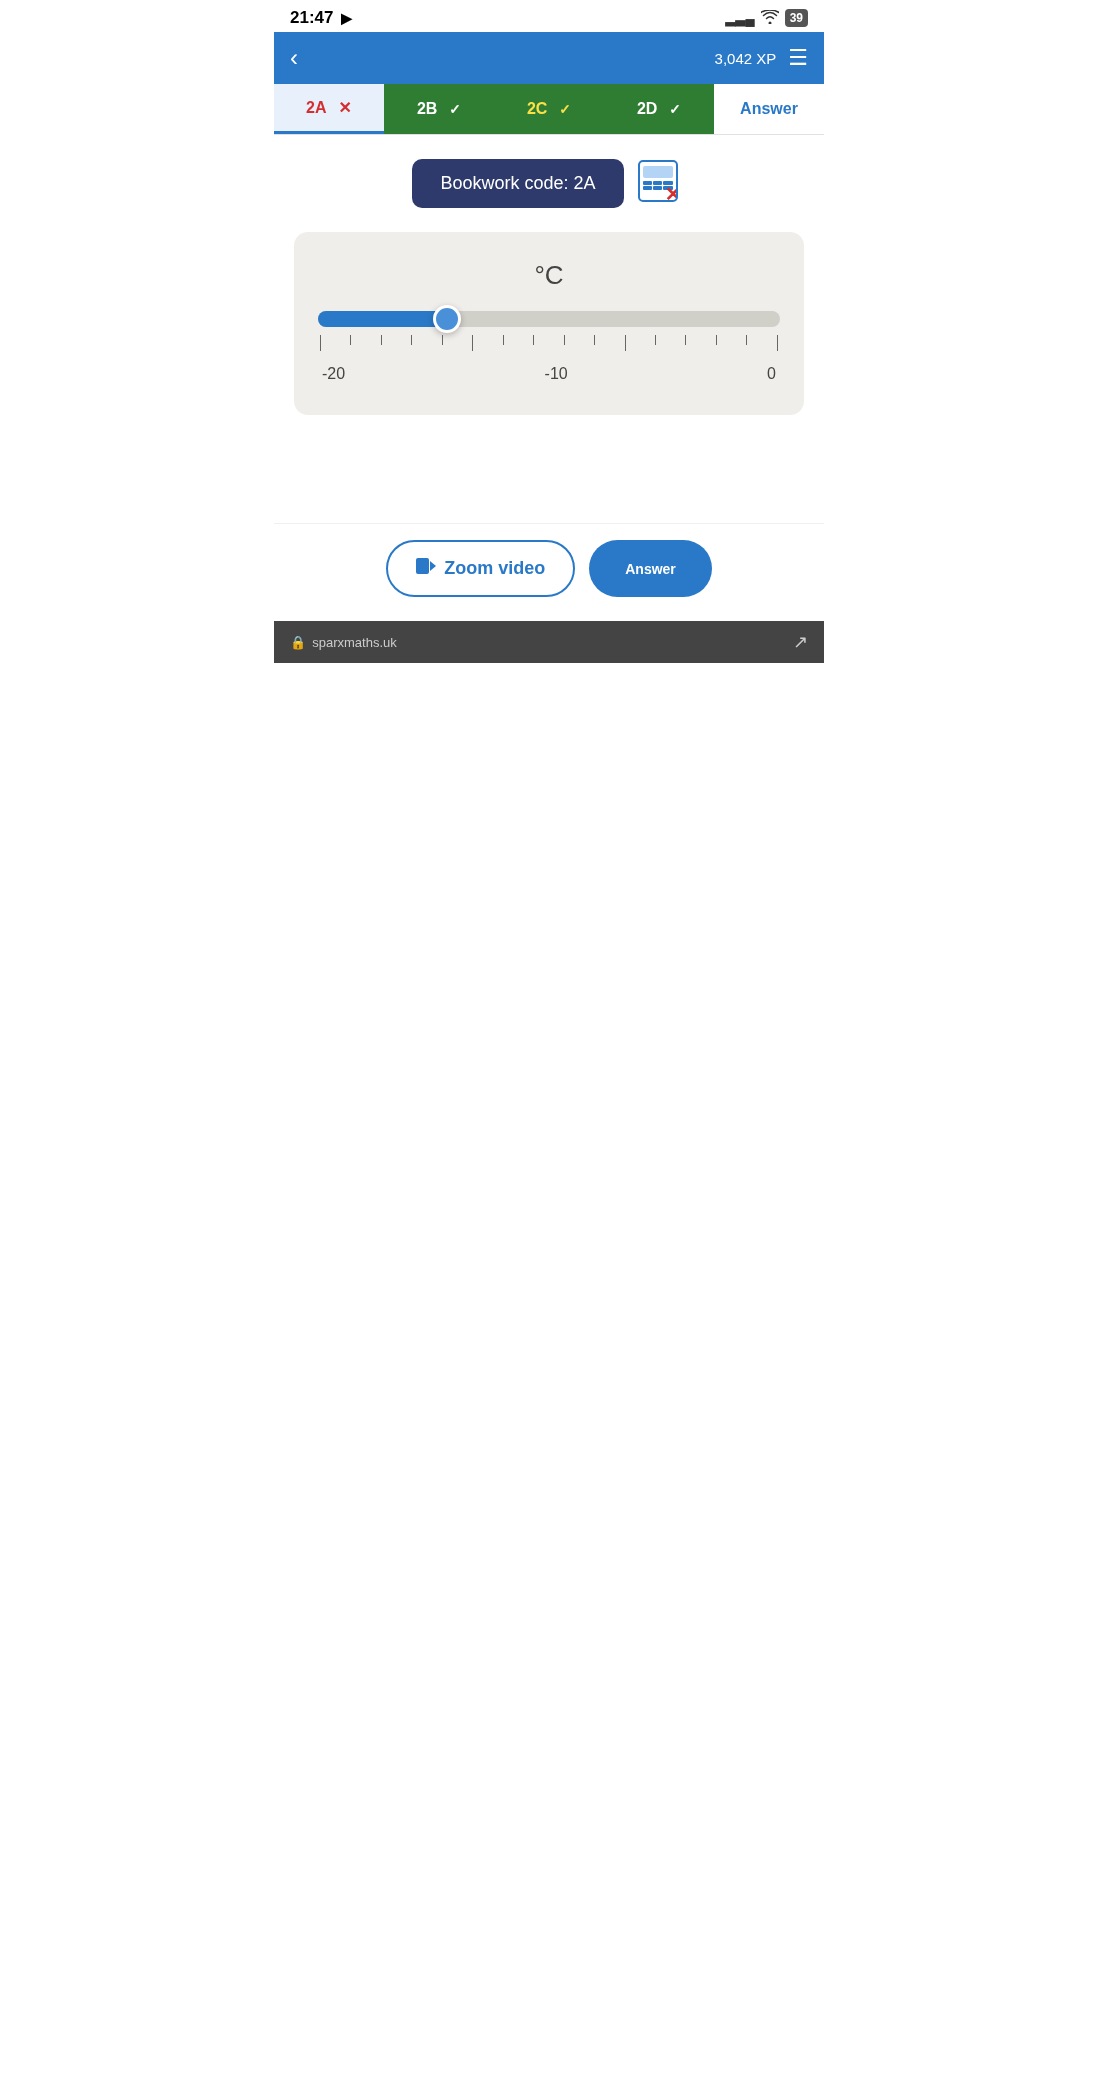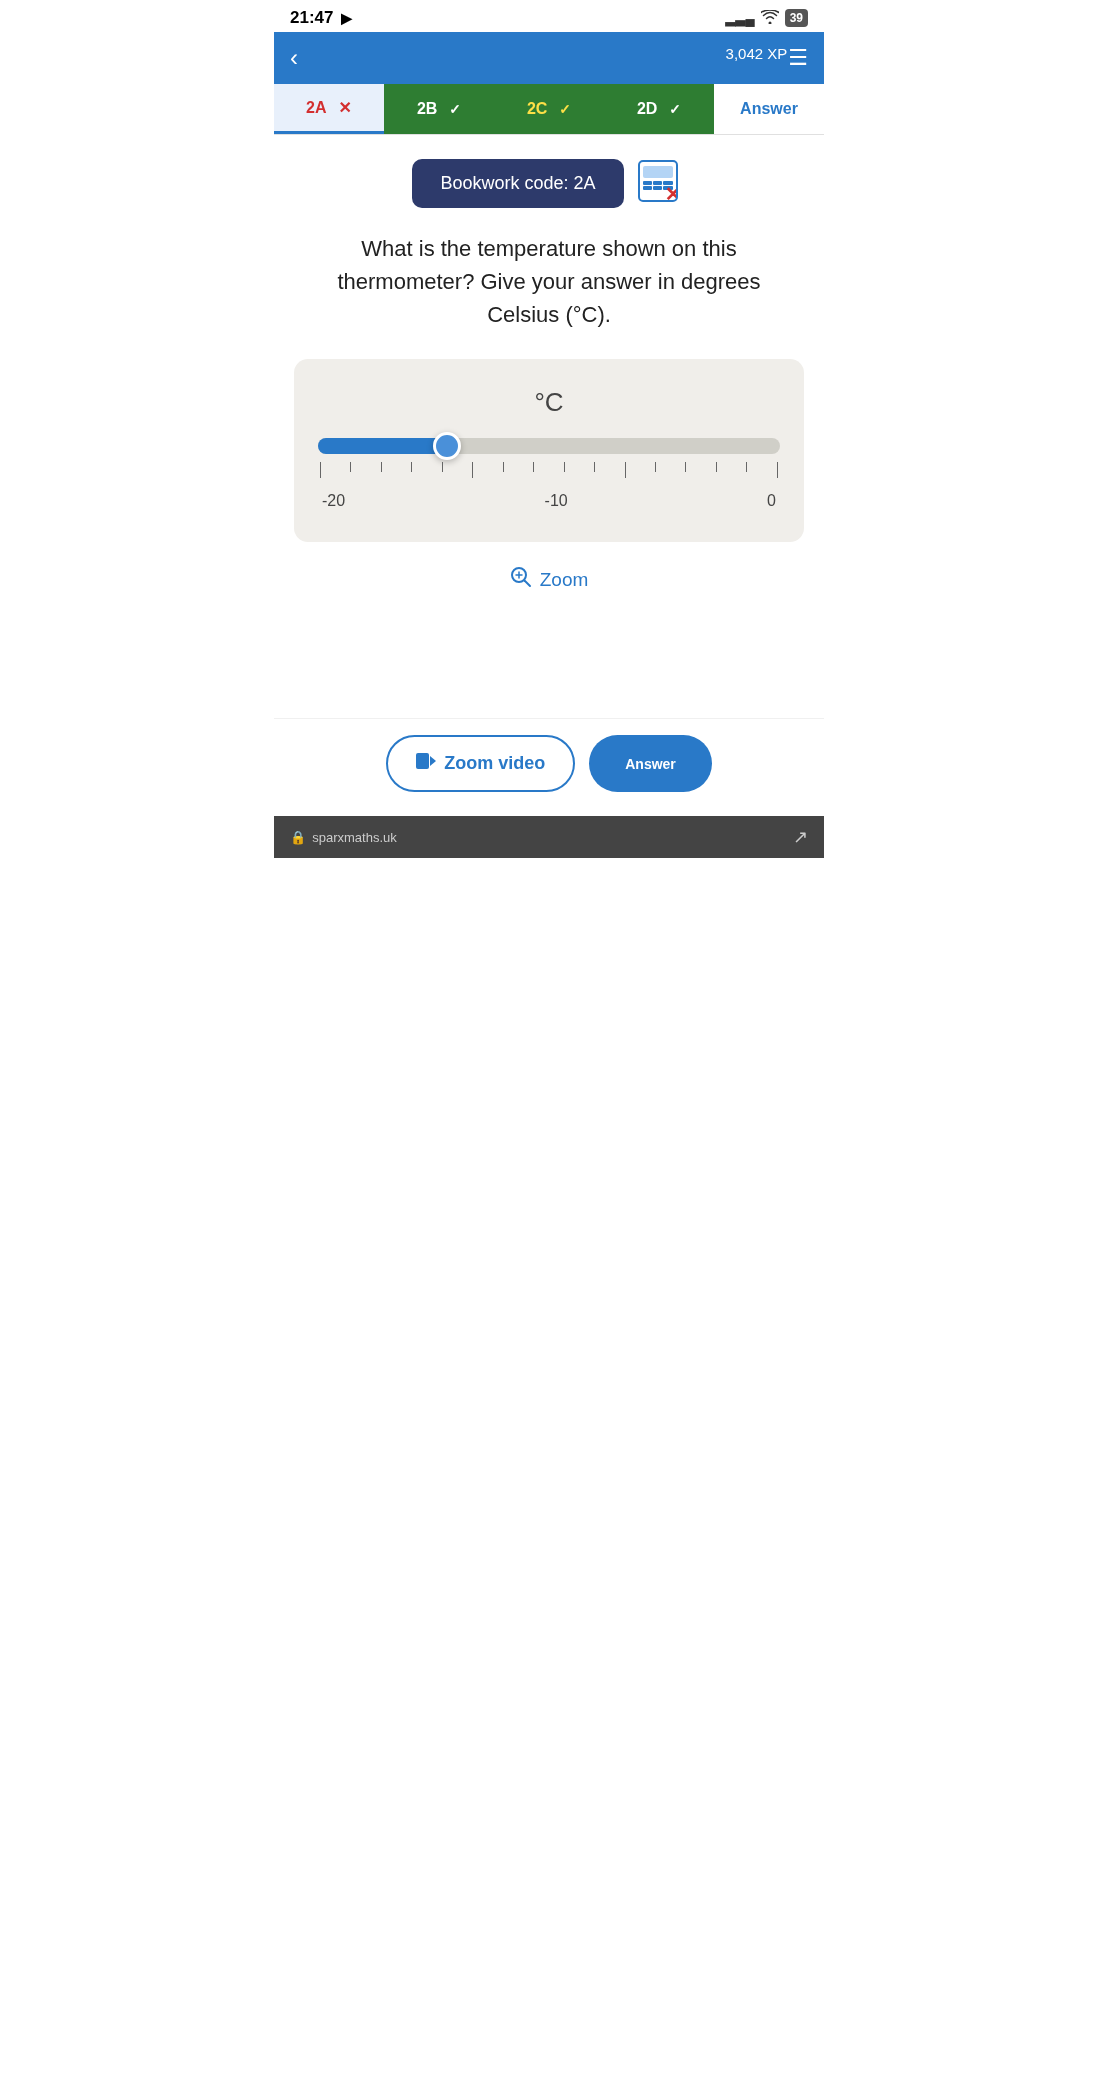--- a/index.html
+++ b/index.html
@@ -61,22 +61,22 @@
     }
     .header-title {
       color: #fff;
       font-size: 22px;
       font-weight: 700;
       flex: 1;
       text-align: center;
     }
     .header-right {
       display: flex;
-      align-items: flex-start;
-      gap: 1px;
+      align-items: center;
+      gap: 12px;
     }
     .header-xp {
       color: #fff;
       font-size: 15px;
       font-weight: 500;
     }
     .header-menu {
       color: #fff;
       font-size: 22px;
       cursor: pointer;
@@ -405,21 +405,20 @@
             <div class="calc-btn"></div>
           <div class="calc-btn"></div>
             <div class="calc-btn"></div>
             <div class="calc-btn"></div>
         </div>
         <span class="calc-x">✕</span>
       </div>
     </div>
   </div>
 
-  <p class="question-text">What is the temperature shown on this thermometer? Give your answer in degrees Celsius (°C).</p>
 
   <div class="thermometer-widget">
     <div class="celsius-label">°C</div>
 
     <div class="thermo-track-container">
       <div class="thermo-track">
         <div class="thermo-fill"></div>
         <div class="thermo-handle"></div>
       </div>
     </div>
@@ -445,33 +444,20 @@
       </div>
     </div>
 
     <div class="thermo-labels">
       <span class="thermo-label">-20</span>
       <span class="thermo-label">-10</span>
       <span class="thermo-label">0</span>
     </div>
   </div>
 
-  <div class="zoom-row">
-    <button class="zoom-btn">
-      <span class="zoom-icon">
-        <svg width="22" height="22" viewBox="0 0 22 22" fill="none" xmlns="http://www.w3.org/2000/svg">
-          <circle cx="9" cy="9" r="7" stroke="#2979c8" stroke-width="2"></circle>
-          <line x1="14.5" y1="14.5" x2="20" y2="20" stroke="#2979c8" stroke-width="2" stroke-linecap="round"></line>
-          <line x1="6" y1="9" x2="12" y2="9" stroke="#2979c8" stroke-width="1.5" stroke-linecap="round"></line>
-          <line x1="9" y1="6" x2="9" y2="12" stroke="#2979c8" stroke-width="1.5" stroke-linecap="round"></line>
-        </svg>
-      </span>
-      <span>Zoom</span>
-    </button>
-  </div>
 
   <div class="content-spacer"></div>
 </div>
 
 <div class="bottom-actions">
   <button class="watch-video-btn">
     <span style="font-size:18px;">
       <svg width="20" height="16" viewBox="0 0 20 16" fill="none" xmlns="http://www.w3.org/2000/svg">
         <rect x="0" y="0" width="13" height="16" rx="2" fill="#2979c8"></rect>
         <polygon points="14,3 20,8 14,13" fill="#2979c8"></polygon>

